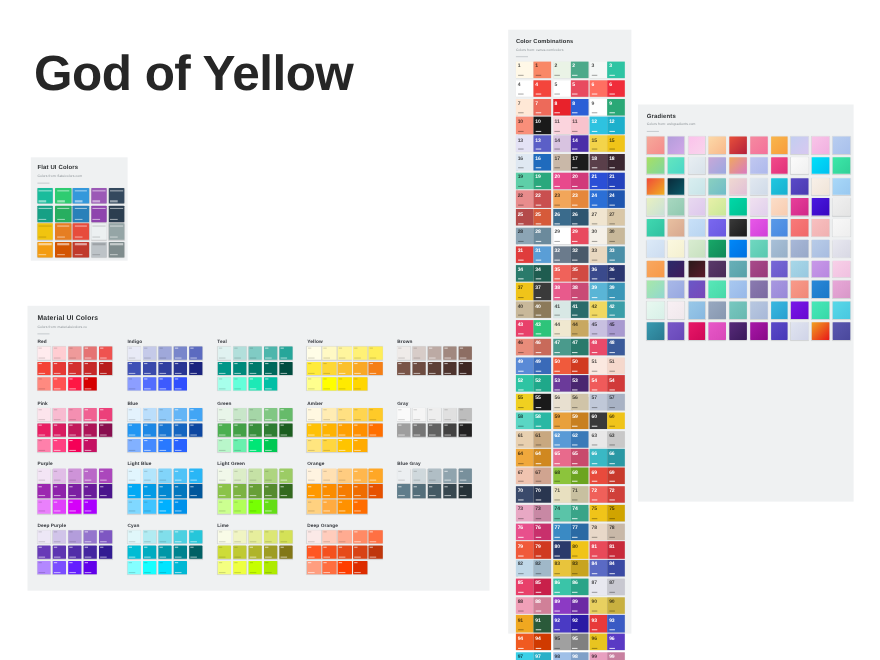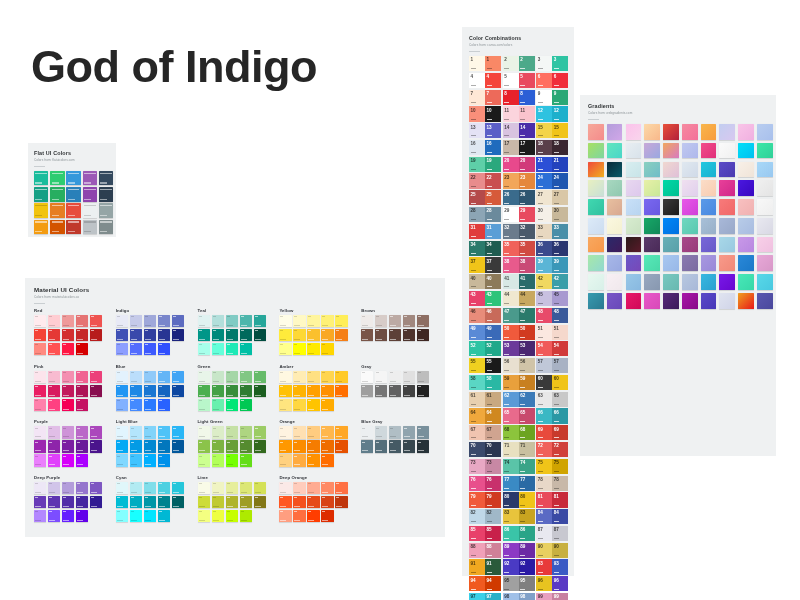--- a/index.html
+++ b/index.html
@@ -107,21 +107,21 @@
     display:grid;grid-template-columns:repeat(10,15.6px);
     column-gap:3.2px;row-gap:3.2px;margin-top:1px;
   }
   .gsw{height:15.6px;border-radius:0.5px;box-shadow:0 0.4px 0.9px rgba(0,0,0,0.13);}
 </style>
 </head>
 <body>
 
 <div id="stage">
 
-  <div id="page-title">God of Indigo</div>
+  <div id="page-title">God of Yellow</div>
 
   <div class="panel" id="flat-panel">
     <div class="panel-title">Flat UI Colors</div>
     <div class="panel-sub">Colors from: flatuicolors.com</div>
     <div class="panel-rule"></div>
     <div id="flat-grid">
         <div class="flat-sw" style="background: rgb(26, 188, 156);">
           <span class="nm"></span>
           <span class="hx"></span>
         </div>

